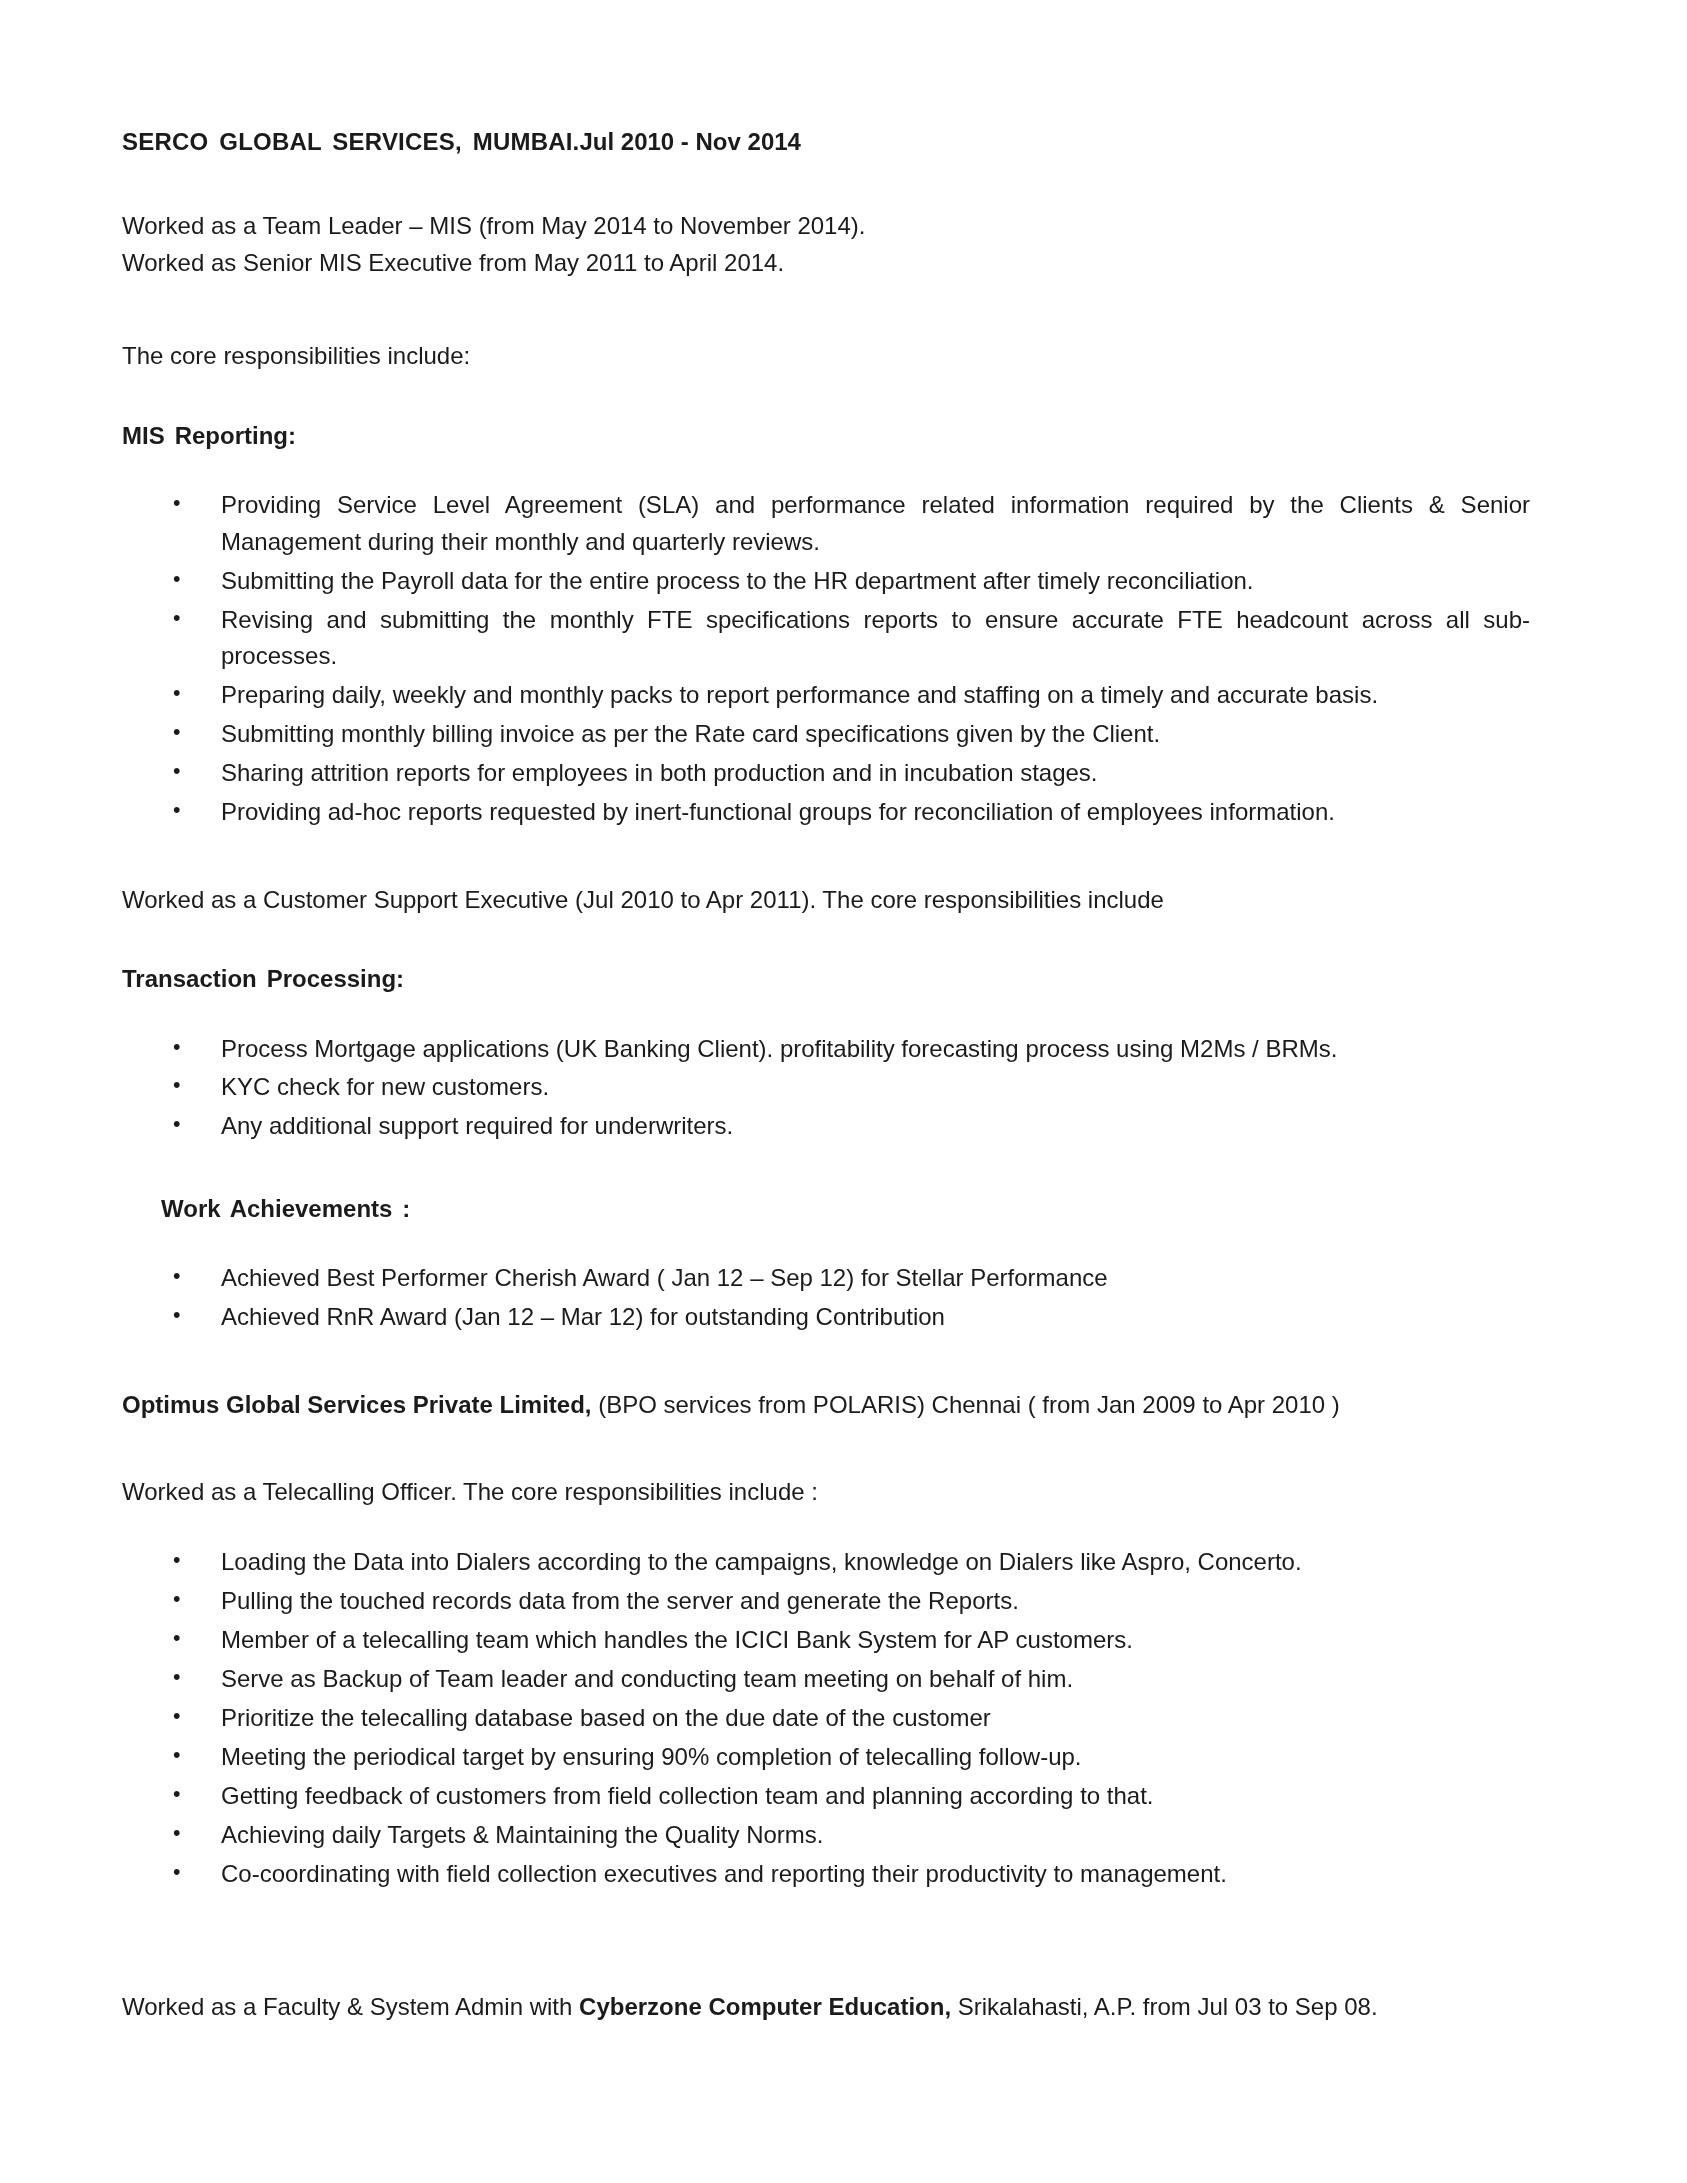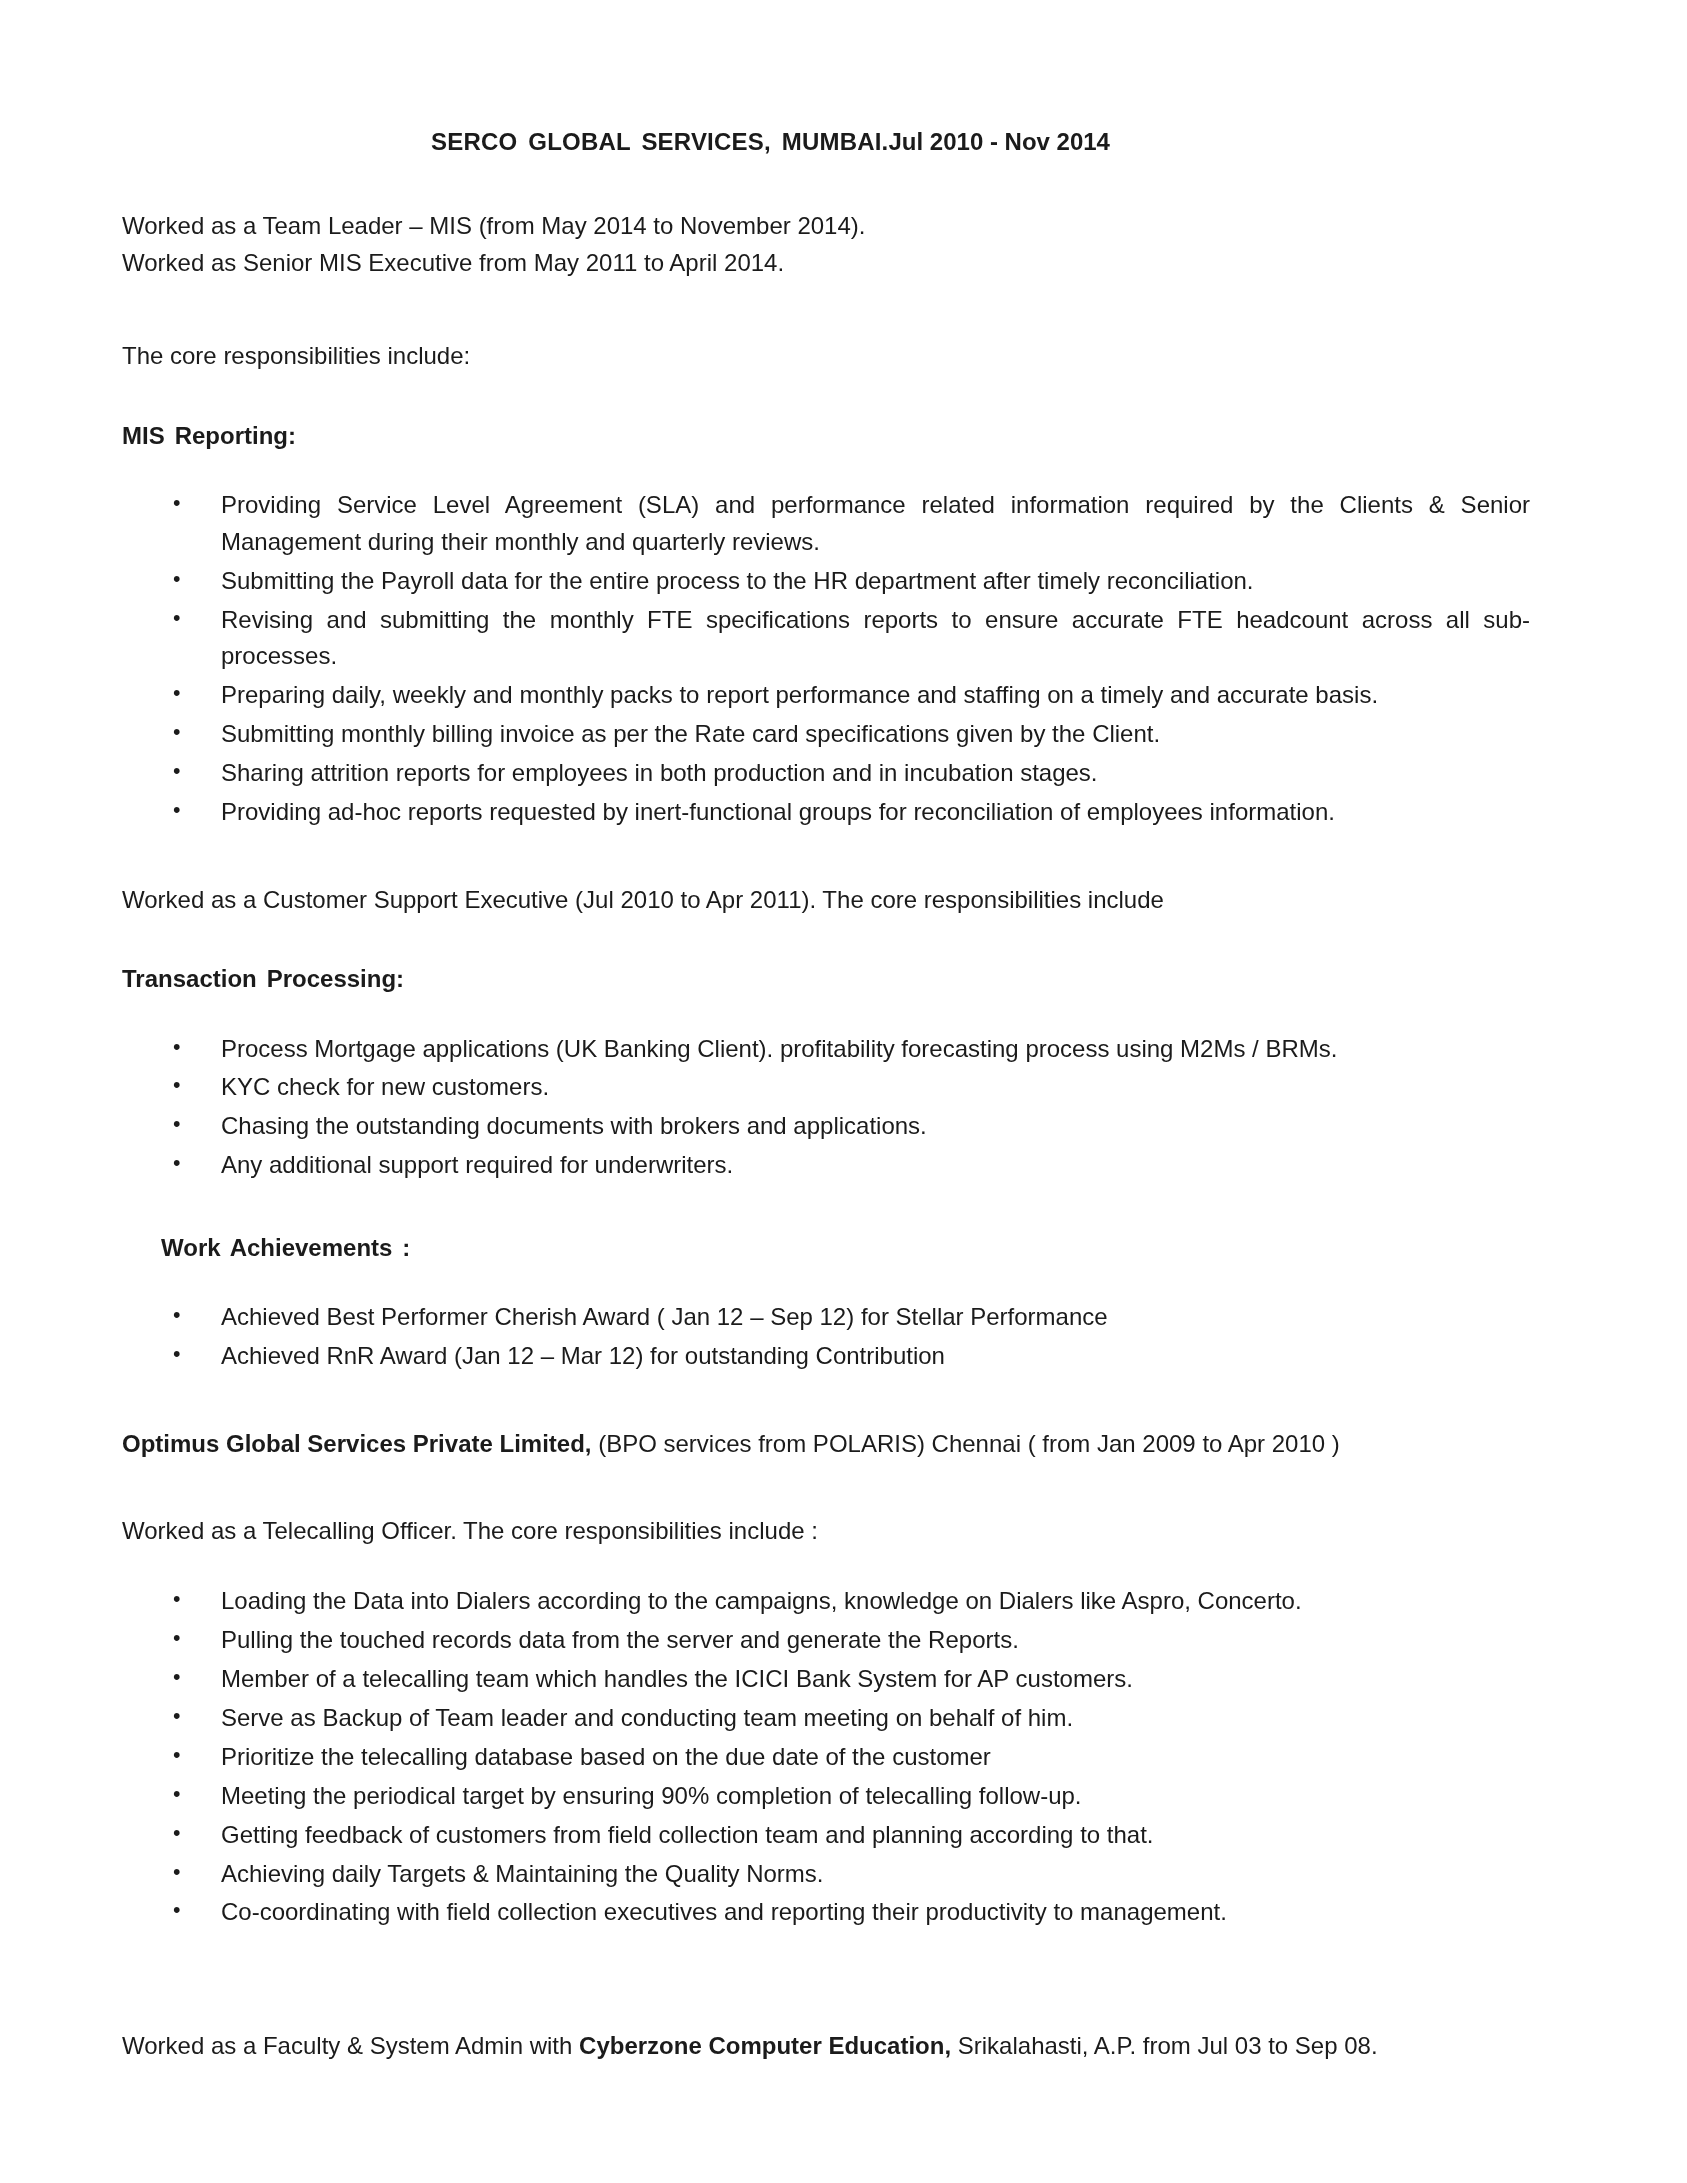--- a/index.html
+++ b/index.html
@@ -10,21 +10,21 @@
     background: #ffffff;
     color: #1b1b1b;
     font-family: "Liberation Sans", sans-serif;
     font-size: 24px;
     line-height: 1.52;
     padding: 124px 157px 0 122px;
     overflow: hidden;
   }
   .header-row {
     display: flex;
-    justify-content: center;
+    justify-content: flex-start;
     align-items: baseline;
   }
   .company {
     font-weight: 700;
     word-spacing: 4.1px;
     letter-spacing: 0.2px;
   }
   .period {
     font-weight: 700;
     margin-right: 111px;
@@ -89,21 +89,20 @@
     <li>Providing ad-hoc reports requested by inert-functional groups for reconciliation of employees information.</li>
   </ul>
 
   <p class="para">Worked as a Customer Support Executive (Jul 2010 to Apr 2011). The core responsibilities include</p>
 
   <p class="section-heading">Transaction Processing:</p>
 
   <ul class="bullets">
     <li>Process Mortgage applications (UK Banking Client). profitability forecasting process using M2Ms / BRMs.</li>
     <li>KYC check for new customers.</li>
-    <li>Chasing the outstanding documents with brokers and applications.</li>
     <li>Any additional support required for underwriters.</li>
   </ul>
 
   <p class="section-heading para-tight">Work Achievements :</p>
 
   <ul class="bullets">
     <li>Achieved Best Performer Cherish Award ( Jan 12 – Sep 12) for Stellar Performance</li>
     <li>Achieved RnR Award (Jan 12 – Mar 12) for outstanding Contribution</li>
   </ul>
 

